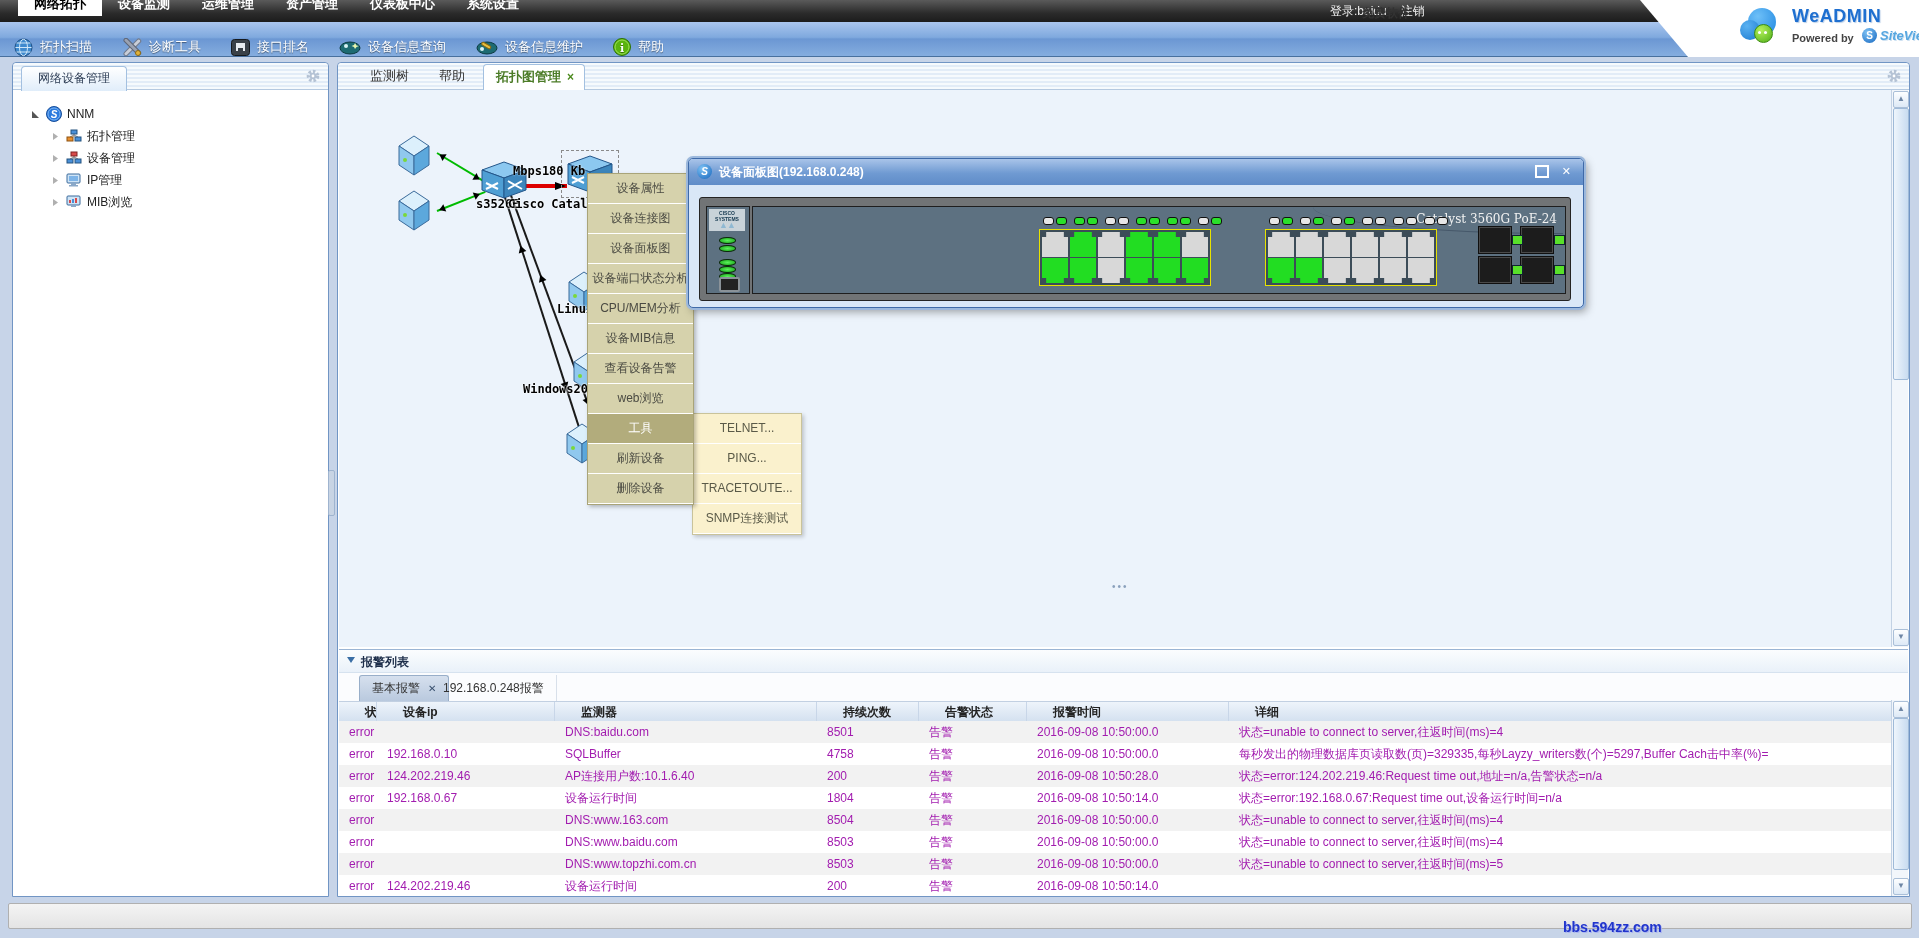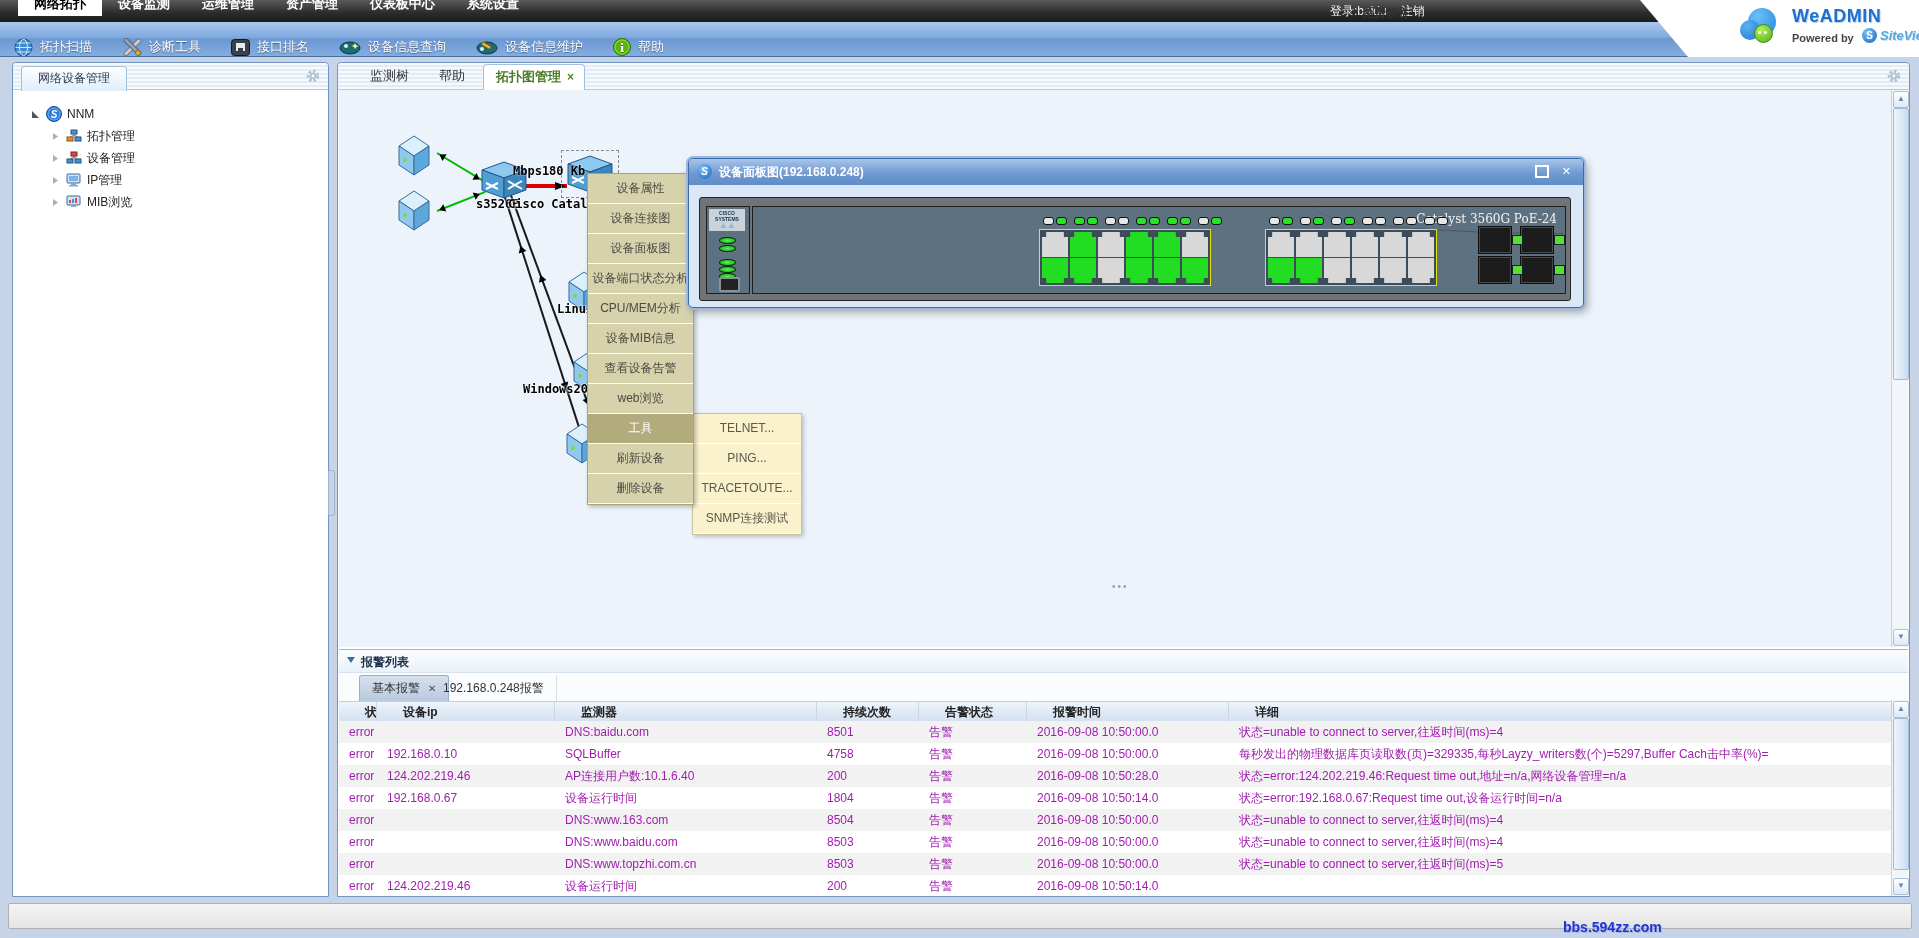--- a/index.html
+++ b/index.html
@@ -450,21 +450,21 @@
             <div>2016-09-08 10:50:00.0</div>
             <div>每秒发出的物理数据库页读取数(页)=329335,每秒Layzy_writers数(个)=5297,Buffer Cach击中率(%)=</div>
           </div>
           <div class="al-row al-grid">
             <div>error</div>
             <div>124.202.219.46</div>
             <div>AP连接用户数:10.1.6.40</div>
             <div>200</div>
             <div>告警</div>
             <div>2016-09-08 10:50:28.0</div>
-            <div>状态=error:124.202.219.46:Request time out,地址=n/a,网络设备管理=n/a</div>
+            <div>状态=error:124.202.219.46:Request time out,地址=n/a,告警状态=n/a</div>
           </div>
           <div class="al-row al-grid">
             <div>error</div>
             <div>192.168.0.67</div>
             <div>设备运行时间</div>
             <div>1804</div>
             <div>告警</div>
             <div>2016-09-08 10:50:14.0</div>
             <div>状态=error:192.168.0.67:Request time out,设备运行时间=n/a</div>
           </div>

